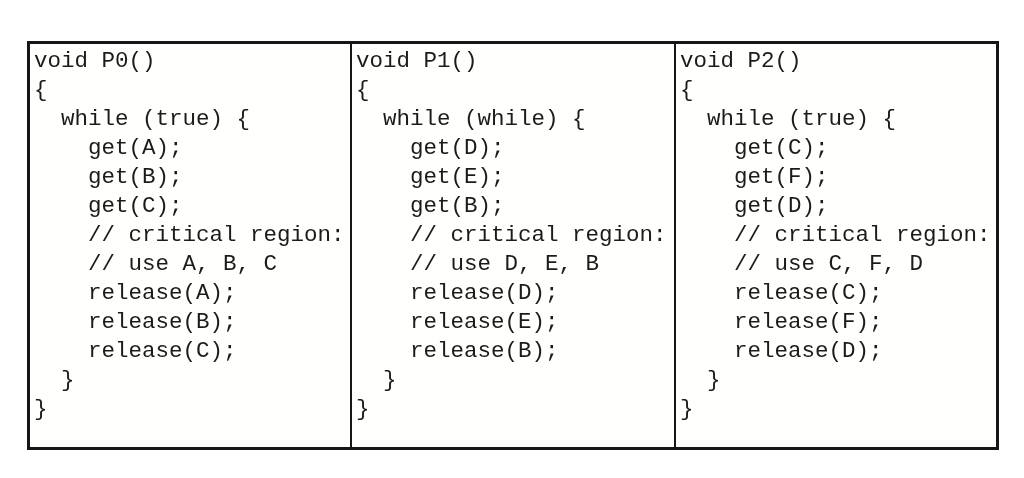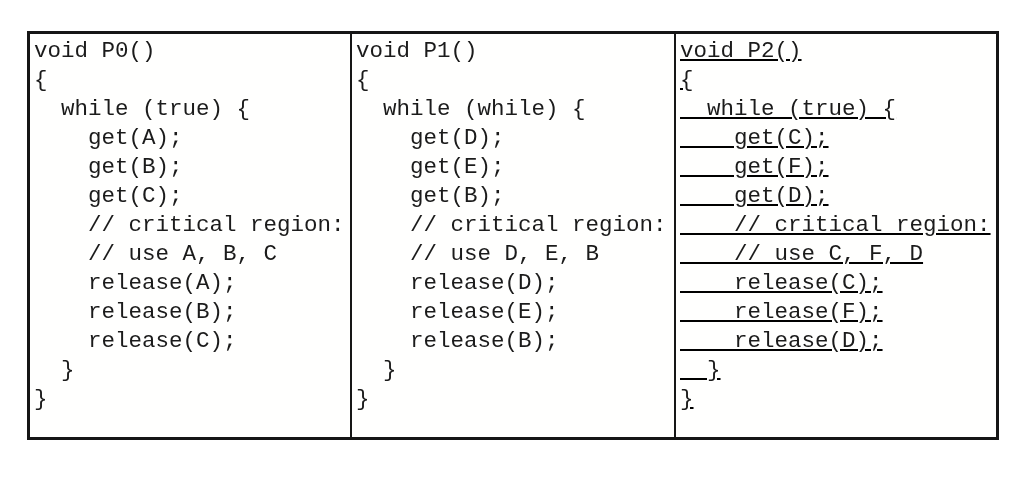--- a/index.html
+++ b/index.html
@@ -10,38 +10,38 @@
     width: 1024px;
     height: 478px;
     background: #ffffff;
     position: relative;
     overflow: hidden;
     font-family: "Liberation Mono", "DejaVu Sans Mono", monospace;
   }
   .code-table {
     position: absolute;
     left: 27px;
-    top: 31px;
+    top: 41px;
     width: 972px;
     height: 409px;
     box-sizing: border-box;
     border: 3px solid #161616;
     background: #fffffe;
     display: flex;
     justify-content: space-between;
   }
   .code-col {
     box-sizing: border-box;
     border-right: 2px solid #161616;
     padding: 3px 3px 0 4px;
     overflow: hidden;
   }
   .code-col:nth-child(1) { width: 322px; }
   .code-col:nth-child(2) { width: 324px; }
-  .code-col:nth-child(3) { border-right: none; flex: 1; text-decoration: underline; }
+  .code-col:nth-child(3) { border-right: none; flex: 1; }
   pre.code {
     margin: 0;
     font-family: "Liberation Mono", "DejaVu Sans Mono", monospace;
     font-size: 22.5px;
     line-height: 29px;
     color: #1b1b1b;
     white-space: pre;
     letter-spacing: 0;
   }
 </style>

